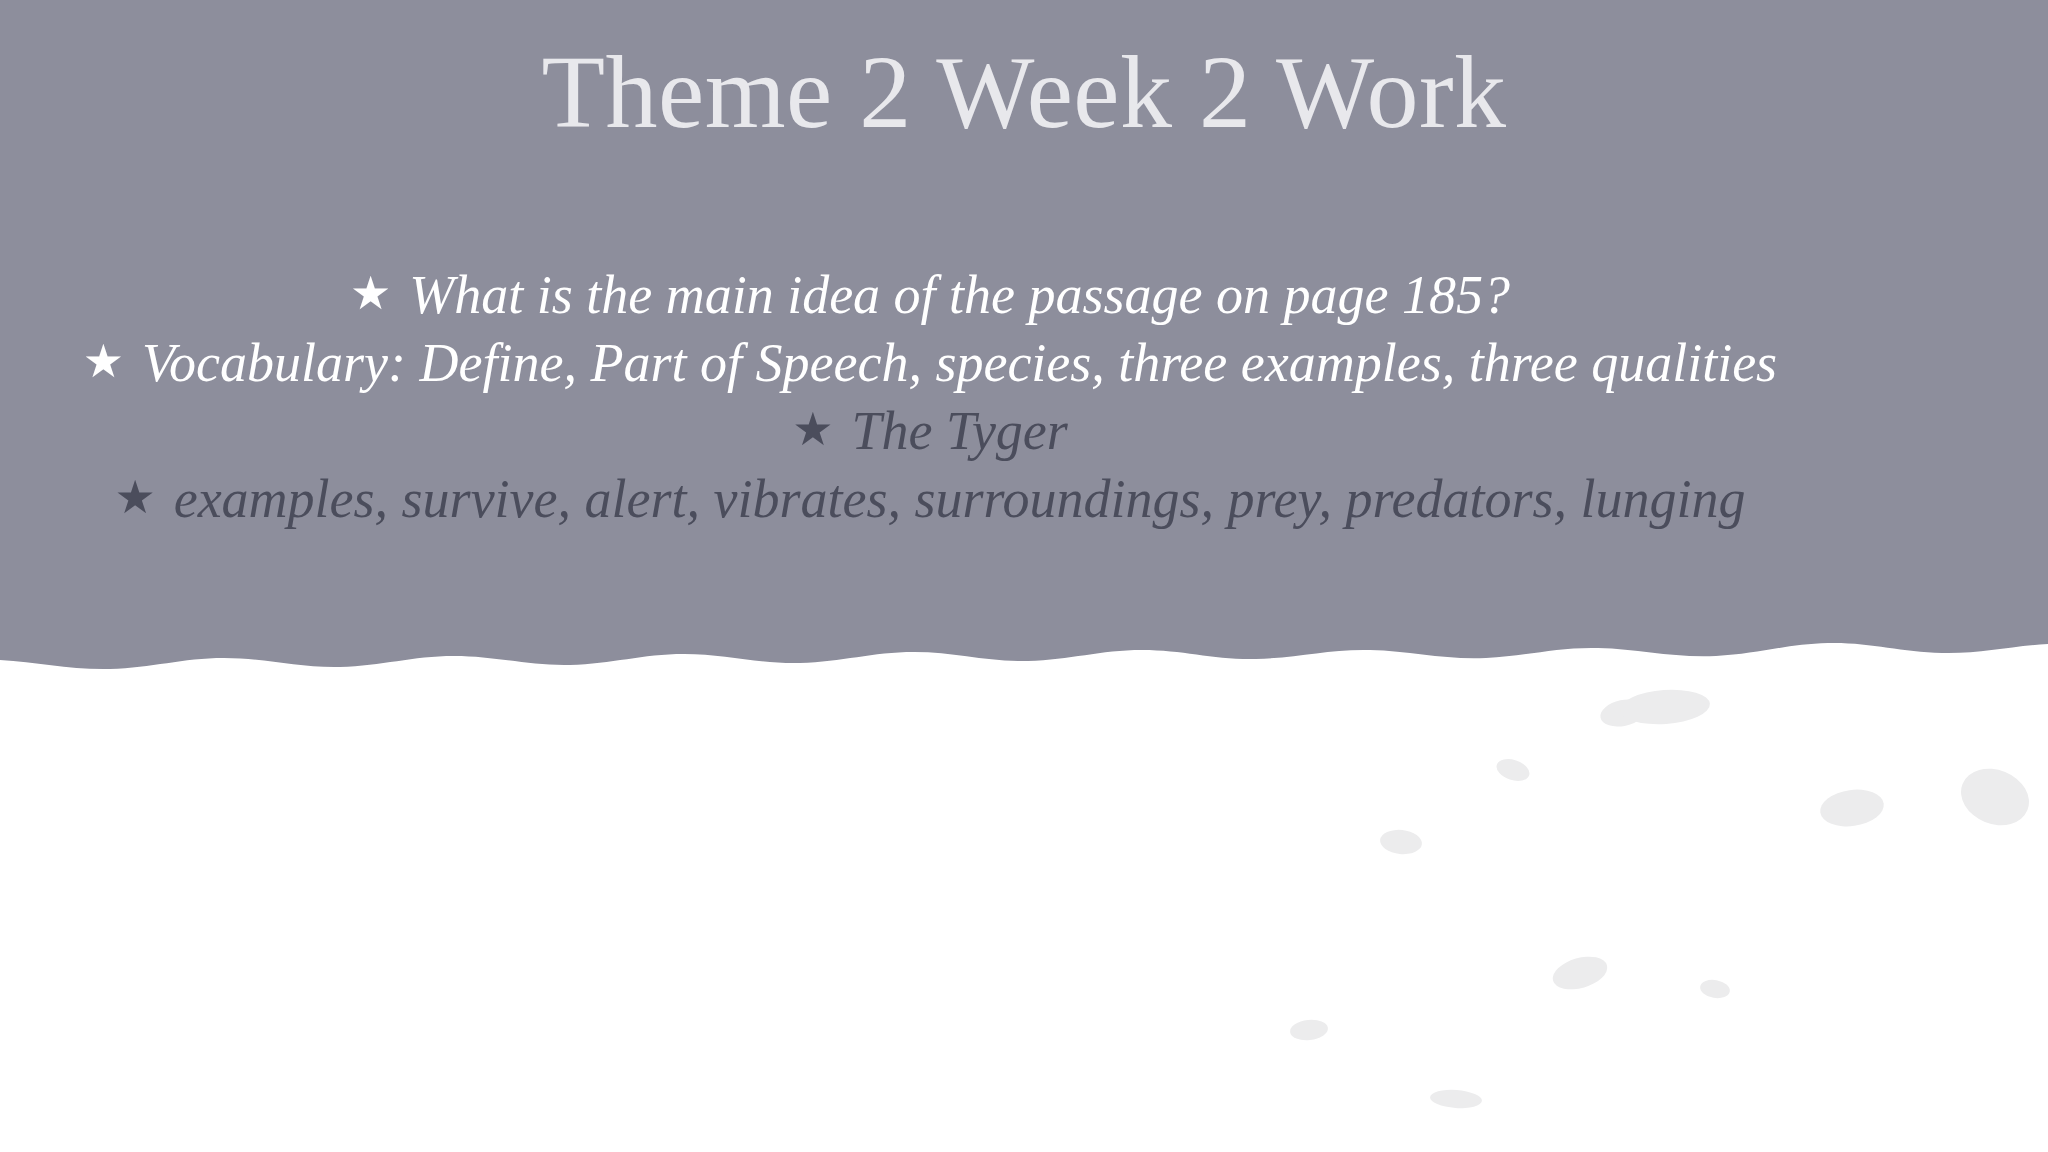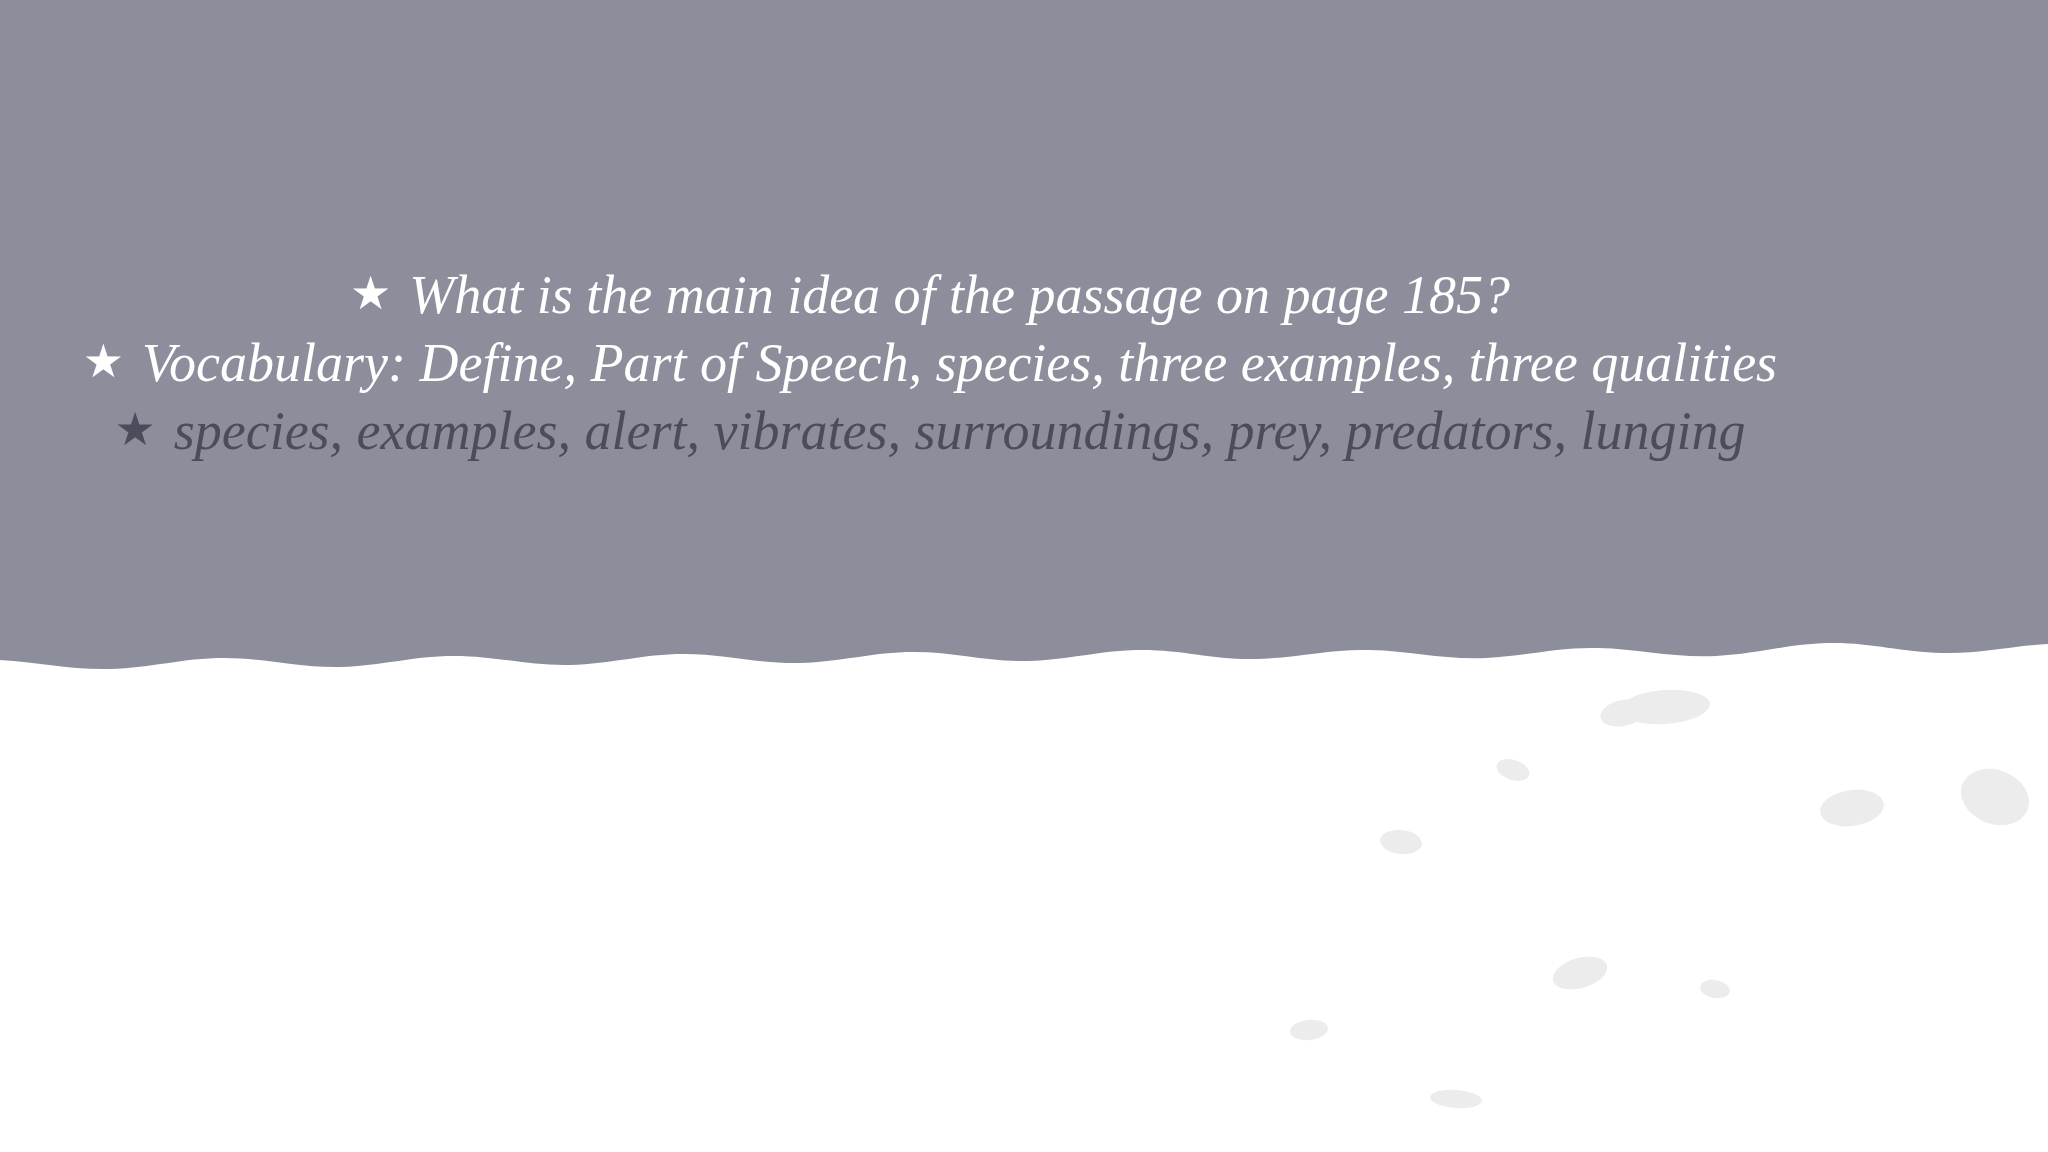--- a/index.html
+++ b/index.html
@@ -129,26 +129,30 @@
   <div class="speckle" style="left:1820px; top:790px; width:64px; height:36px; transform:rotate(-8deg);"></div>
   <div class="speckle" style="left:1960px; top:770px; width:70px; height:54px; transform:rotate(22deg);"></div>
   <div class="speckle" style="left:1380px; top:830px; width:42px; height:24px; transform:rotate(6deg);"></div>
   <div class="speckle" style="left:1650px; top:700px; width:26px; height:16px;"></div>
   <div class="speckle" style="left:1552px; top:958px; width:56px; height:30px; transform:rotate(-16deg);"></div>
   <div class="speckle" style="left:1700px; top:980px; width:30px; height:18px; transform:rotate(10deg);"></div>
   <div class="speckle" style="left:1290px; top:1020px; width:38px; height:20px; transform:rotate(-6deg);"></div>
   <div class="speckle" style="left:1430px; top:1090px; width:52px; height:18px; transform:rotate(4deg);"></div>
   <div class="speckle" style="left:1620px; top:690px; width:90px; height:34px; transform:rotate(-4deg);"></div>
 
+  <h1 id="title">Theme 2 Week 2 Work</h1>
 
   <ul id="bullets">
     <li class="bullet on-grey">
       <span class="star">★</span><span>What is the main idea of the passage on page 185?</span>
     </li>
     <li class="bullet on-grey">
       <span class="star">★</span><span>Vocabulary: Define, Part of Speech, species, three examples, three qualities</span>
     </li>
+    <li class="bullet dark-on-grey">
+      <span class="star">★</span><span>The Tyger</span>
+    </li>
     <li class="bullet on-white">
-      <span class="star">★</span><span>species, examples, alert, vibrates, surroundings, prey, predators, lunging</span>
+      <span class="star">★</span><span>examples, survive, alert, vibrates, surroundings, prey, predators, lunging</span>
     </li>
   </ul>
 
 </div>
 
 </body></html>

